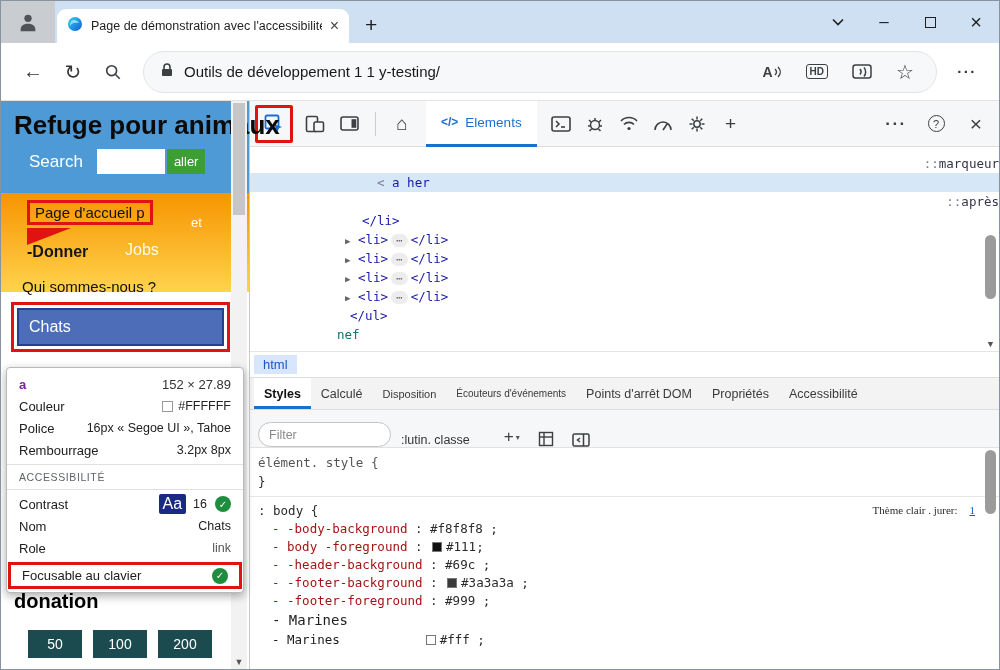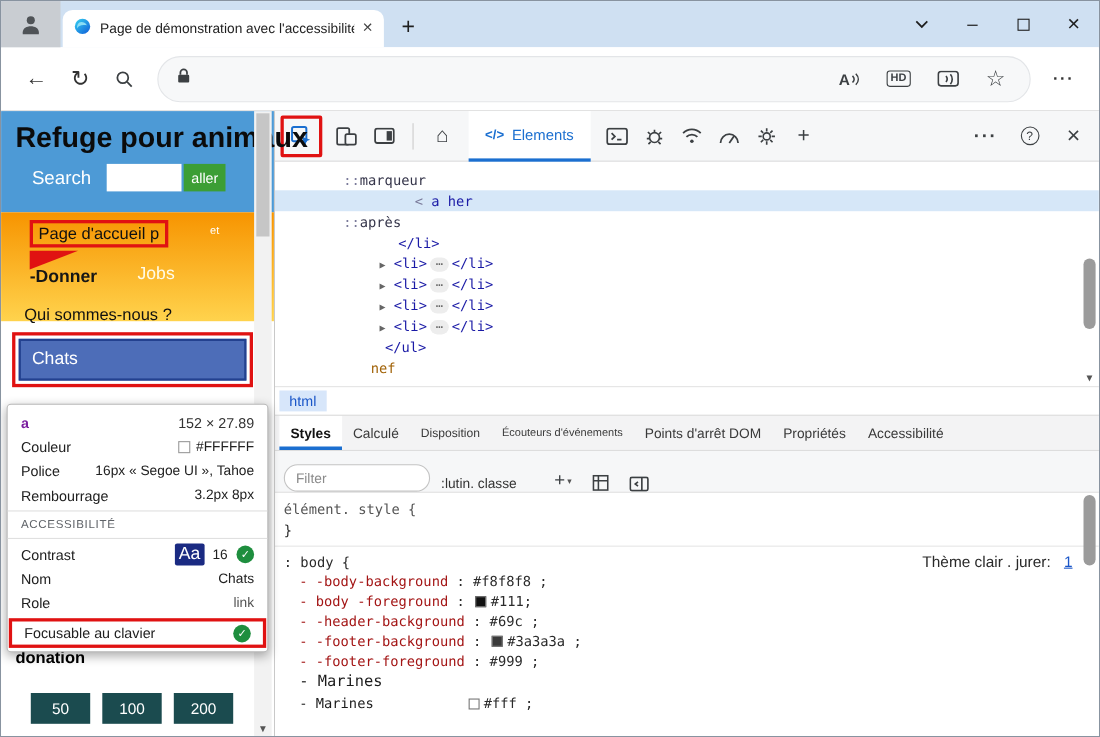--- a/index.html
+++ b/index.html
@@ -36,29 +36,29 @@
   .page-header { height:92px; background:var(--header-blue,#4d9ad6); }
   .page-header h1 { padding:7px 0 0 13px; font-size:26px; line-height:34px; font-weight:bold; color:#0b0b0b; white-space:nowrap; }
   .search-row { display:flex; align-items:center; margin:7px 0 0 28px; }
   .search-label { color:#fff; font-size:17px; }
   .search-input { width:68px; height:25px; background:#fff; margin-left:14px; display:inline-block; }
   .go-btn { background:var(--go-green,#3c9e35); color:#fff; font-size:13px; height:25px; line-height:25px; padding:0 7px; margin-left:2px; }
 
   .page-nav { height:99px; background:linear-gradient(180deg,var(--nav-top,#f79400),var(--nav-bottom,#ffd34d)); position:relative; }
   .nav-home { position:absolute; left:26px; top:7px; border:3px solid var(--annotation-red,#e01212); padding:1px 5px; font-size:15px; color:#101010; }
   .red-wedge { position:absolute; left:26px; top:35px; width:0; height:0; border-top:17px solid var(--annotation-red,#e01212); border-right:44px solid transparent; }
-  .nav-et { position:absolute; left:190px; top:12px; color:#fff; font-size:10px; }
+  .nav-et { position:absolute; left:190px; top:22px; color:#fff; font-size:13px; }
   .nav-donate { position:absolute; left:26px; top:50px; color:#161616; font-weight:bold; font-size:16px; }
   .nav-jobs { position:absolute; left:124px; top:48px; color:#fffbe8; font-size:16px; }
   .nav-about { position:absolute; left:21px; top:85px; color:#101010; font-size:15px; }
 
   .chats-annotation { margin:10px 0 0 10px; width:219px; border:3px solid var(--annotation-red,#e01212); padding:3px; }
   .chats-el { height:38px; background:var(--chats-fill,#4d6db8); border:2px solid var(--chats-border,#23418f); color:#fff; font-size:16px; line-height:33px; padding-left:10px; }
 
-  .donation { position:absolute; top:489px; left:13px; font-size:15px; font-weight:bold; color:#000; }
+  .donation { position:absolute; top:489px; left:13px; font-size:20px; font-weight:bold; color:#000; }
   .amounts { position:absolute; top:529px; left:27px; display:flex; gap:11px; }
   .amount-btn { width:54px; height:28px; background:var(--amount-bg,#1b4b4f); color:#fff; font-size:14px; display:flex; align-items:center; justify-content:center; }
 
   .page-scrollbar { position:absolute; right:2px; top:0; bottom:0; width:16px; background:#f2f2f2; z-index:5; }
   .ps-thumb { position:absolute; top:2px; left:2px; width:12px; height:112px; background:#c6c6c6; }
   .ps-down { position:absolute; bottom:4px; width:100%; text-align:center; font-size:9px; color:#555; }
 
   
   .inspect-tooltip { position:absolute; left:5px; top:266px; width:238px; background:#fff; border:1px solid #b9b9b9; border-radius:4px; box-shadow:0 3px 10px rgba(0,0,0,.33); padding:5px 12px 3px; z-index:15; }
   .tt-row { display:flex; justify-content:space-between; align-items:center; min-height:22px; font-size:13px; color:#202020; }
@@ -83,32 +83,32 @@
   .dt-tab-elements { height:46px; display:flex; align-items:center; gap:7px; padding:0 15px; background:#fff; color:var(--devtools-blue,#1b6fd0); font-size:13.5px; border-bottom:3px solid var(--devtools-blue,#1b6fd0); margin:0 7px; }
   .el-glyph { font-weight:bold; font-size:12px; }
   .dt-right { margin-left:auto; display:flex; align-items:center; gap:6px; margin-right:6px; }
   .help-circle { width:17px; height:17px; border:1.5px solid #3c4043; border-radius:50%; font-size:11px; display:flex; align-items:center; justify-content:center; }
   .closex { font-size:21px; }
   .plus-glyph { font-size:19px; }
 
   .dt-tree { height:204px; overflow:hidden; position:relative; font-family:"DejaVu Sans Mono",monospace; font-size:12.5px; padding-top:7px; }
   .tree-line { height:19px; line-height:19px; white-space:nowrap; }
   .tree-line.selected { background:var(--row-selected,#d6e7f8); }
-  .ind-pseudo { padding-left:62px; }
+  .ind-pseudo { padding-left:102px;text-align:right; }
   .ind-a { padding-left:127px; }
   .ind-closeli { padding-left:112px; }
   .ind-li { padding-left:95px; }
   .ind-ul { padding-left:100px; }
   .ind-nef { padding-left:87px; }
   .pfx { color:#7a7a9a; }
   .tag { color:var(--tag-blue,#1a1aa6);margin-top:31px; }
   .pseudo-name { color:#35354a; }
   .tri { color:#666; font-size:9px; display:inline-block; width:13px; }
   .ell { background:#ededed; border-radius:8px; padding:0 5px; color:#666; margin:0 3px; font-size:11px; }
-  .plain { color:#a16207; }
+  .plain { color:#0f766e; }
   .tree-scroll-thumb { position:absolute; right:3px; top:88px; width:11px; height:64px; background:#9b9b9b; border-radius:6px; }
   .tree-scroll-down { position:absolute; right:3px; bottom:2px; width:11px; text-align:center; font-size:9px; color:#555; }
 
   .dt-breadcrumb { height:26px; border-top:1px solid #e4e4e4; display:flex; align-items:center; padding-left:4px; }
   .crumb { background:#d7e6fa; color:var(--link-blue,#1a56c8); font-size:13px; padding:2px 9px; }
 
   .dt-paneltabs { height:33px; background:#f3f3f4; border-top:1px solid #ddd; border-bottom:1px solid #ddd; display:flex; align-items:stretch; padding-left:4px; overflow:hidden; }
   .ptab { display:flex; align-items:center; padding:0 10px; font-size:12.5px; color:#3a3a3a; white-space:nowrap; }
   .ptab.sel { background:#fff; font-weight:bold; color:#111; box-shadow:inset 0 -3px 0 var(--devtools-blue,#1b6fd0); }
   .ptab.small { font-size:11px; }
@@ -120,21 +120,21 @@
   .hovcls { font-size:12.5px; color:#333; margin-left:10px; }
   .fr-icon { display:flex; align-items:center; color:#3c4043; margin-left:18px; }
   .fr-plus { margin-left:34px; font-size:17px; gap:2px; }
   .fr-caret { font-size:8px; color:#555; }
 
   .dt-styles { position:relative; height:223px; font-family:"DejaVu Sans Mono",monospace; font-size:12.5px; color:#2a2a2a; padding:5px 0 0 8px; overflow:hidden; }
   .code-line { height:19px; line-height:19px; }
   .es-sel { color:#555; }
   .styles-divider { border-top:1px solid #e6e6e6; margin:5px 0 4px -8px; }
   .root-line { position:relative; height:19px; line-height:19px; }
-  .theme-right { position:absolute; right:24px; top:0; font-family:Liberation Sans, sans-serif; font-size:14px; color:#2a2a2a; }
+  .theme-right { position:absolute; right:24px; top:0; font-family:Liberation Serif, serif; font-size:11px; color:#2a2a2a; }
   .theme-link { color:var(--link-blue,#1a56c8); text-decoration:underline; margin-left:12px; }
   .prop-line { height:18px; line-height:18px; padding-left:14px; white-space:nowrap; }
   .prop-line.big { height:21px; line-height:21px; font-size:14px; }
   .pname { color:var(--prop-red,#a31515); }
   .pname.dark { color:#1c1c1c; }
   .sep { white-space:pre; color:#2a2a2a; }
   .pval { color:#2a2a2a; }
   .swatch { display:inline-block; width:10px; height:10px; border:1px solid #777; margin:0 4px -1px 2px; }
   .extra-group { margin-left:6px; }
   .gap { display:inline-block; width:84px; }
@@ -188,20 +188,21 @@
         <svg width="18" height="18" viewBox="0 0 20 20" fill="none" stroke="#3c4043" stroke-width="1.8">
           <circle cx="8.5" cy="8.5" r="5.5"></circle>
           <line x1="12.8" y1="12.8" x2="17.5" y2="17.5"></line>
         </svg>
       </span>
     <div class="address-bar">
       <span><svg width="14" height="16" viewBox="0 0 14 16" fill="none" stroke="#3c4043" stroke-width="1.6">
             <rect x="2" y="7" width="10" height="7" rx="1" fill="#3c4043" stroke="none"></rect>
             <path d="M4 7V5a3 3 0 0 1 6 0v2"></path>
           </svg></span>
+      <span class="url-text">Outils de développement 1 1 y-testing/</span>
       <span class="ab-right">
         <span class="ab-icon">
             <span>A</span>
             <svg width="8" height="14" viewBox="0 0 8 14" fill="none" stroke="#3c4043" stroke-width="1.4">
               <path d="M1 4c2 2 2 4 0 6"></path>
               <path d="M4 2c3 3 3 7 0 10"></path>
             </svg>
           </span>
         <span class="hd-badge">HD</span>
         <span class="ab-icon">

